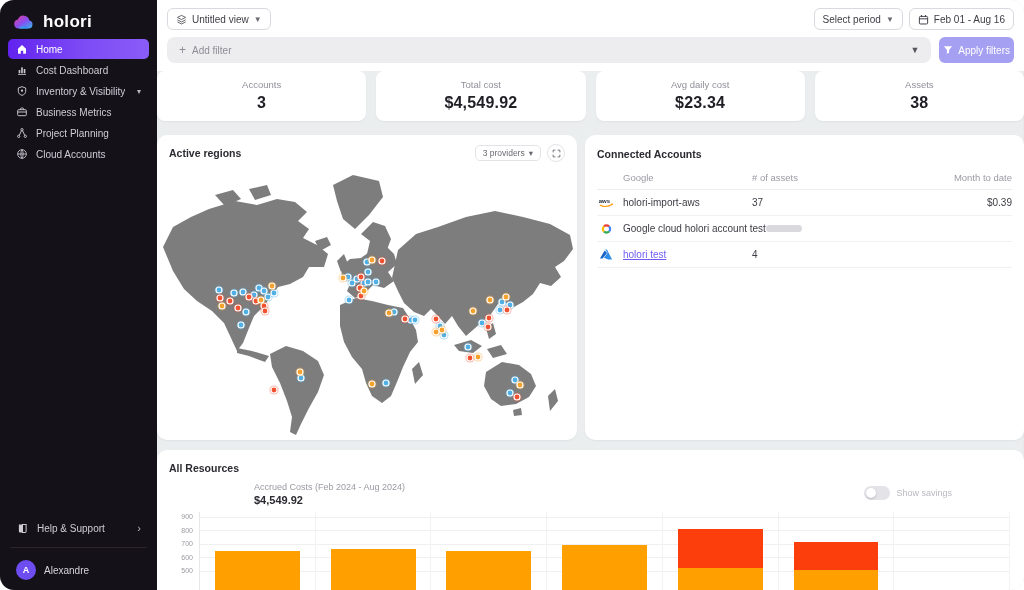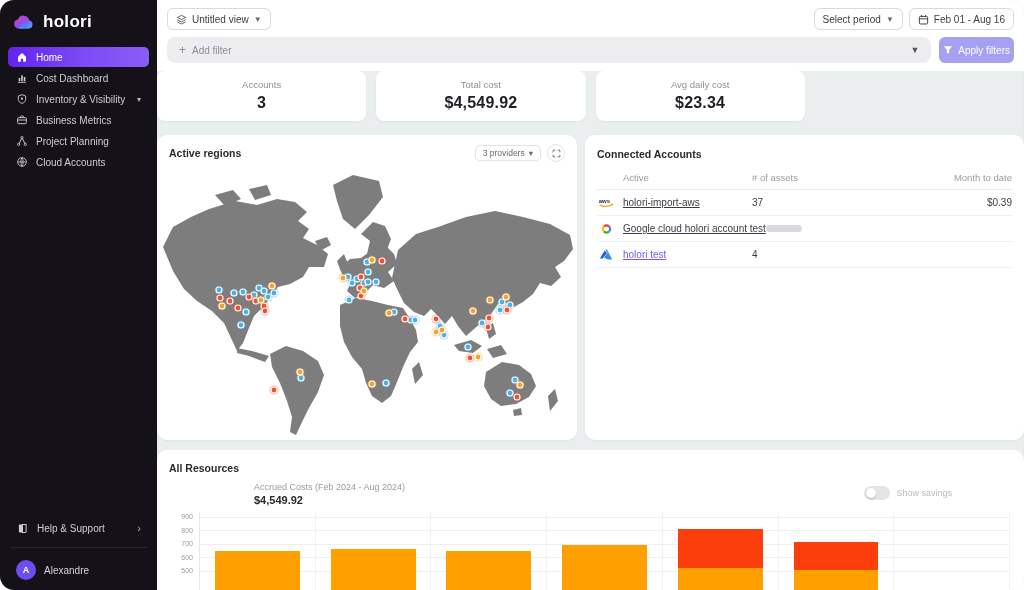--- a/index.html
+++ b/index.html
@@ -1,21 +1,21 @@
 <!DOCTYPE html>
 <html><head>
 <meta charset="utf-8">
 <style>
   * { margin:0; padding:0; box-sizing:border-box; }
   html,body { width:1024px; height:590px; background:#fff; font-family:"Liberation Sans", sans-serif; overflow:hidden; }
   .app { width:1024px; height:590px; border-radius:14px; overflow:hidden; display:flex; background:#ebeeef; box-shadow:0 0 0 1px #e9e9ec inset; }
 
   
   .sidebar { width:157px; min-width:157px; background:#141118; display:flex; flex-direction:column; padding:10px 8px 10px 8px; color:#d6d3dc; }
-  .logo-row { display:flex; align-items:center; gap:7px; padding:2px 4px 15px 4px; }
+  .logo-row { display:flex; align-items:center; gap:7px; padding:2px 4px 7px 4px; }
   .logo-text { color:#fff; font-size:17px; font-weight:700; letter-spacing:.3px; }
   .nav-item { display:flex; align-items:center; gap:8px; height:20px; padding:0 8px; border-radius:5px; font-size:10px; color:#cfccd6; cursor:pointer; margin-bottom:1px; }
   .nav-item .lbl { white-space:nowrap; overflow:hidden; }
   .nav-item.active { background:linear-gradient(90deg,#6223ef,#7e4cf5 55%,#8a5cf7); color:#fff; }
   .nav-item .chev { margin-left:auto; font-size:8px; color:#b9b6c2; }
   .nav-item svg { flex:0 0 auto; }
   .side-spacer { flex:1; }
   .help-row { display:flex; align-items:center; gap:8px; height:22px; padding:0 8px; font-size:10px; color:#cfccd6; cursor:pointer; }
   .help-row .arr { margin-left:auto; font-size:11px; color:#b9b6c2; }
   .side-divider { height:1px; background:#2a2531; margin:8px 2px; }
@@ -57,21 +57,21 @@
   .map-wrap svg { width:100%; height:100%; display:block; }
 
   
   .accounts-panel { height:305px; padding:9px 12px; overflow:hidden; }
   .tbl-head { display:flex; align-items:center; font-size:9.5px; color:#9a9aa3; padding:10px 0 6px 0; border-bottom:1px solid #ececf0; }
   .col-account { flex:1; padding-left:26px; }
   .col-assets { width:150px; }
   .col-mtd { width:110px; text-align:right; }
   .acct-row { display:flex; align-items:center; padding:6px 0; border-bottom:1px solid #f1f1f4; font-size:10px; color:#3c3c44; }
   .acct-name { flex:1; display:flex; align-items:center; gap:8px; }
-  .acct-name .pname { white-space:nowrap;text-decoration:underline; }
+  .acct-name .pname { white-space:nowrap; }
   .acct-link { color:#6d5ef5; text-decoration:underline; cursor:pointer; }
   .skel { width:36px; height:7px; background:#d9d9de; border-radius:4px; display:inline-block; }
 
   
   .resources-panel { margin-top:10px; padding:8px 12px; height:220px; }
   .res-metrics { display:flex; align-items:flex-start; margin-top:6px; }
   .metric { }
   .metric-label { font-size:9px; color:#9a9aa2; margin-bottom:2px; }
   .metric-value { font-size:11px; font-weight:700; color:#2a2a30; }
   .m1 { margin-left:85px; }
@@ -241,20 +241,24 @@
             <div class="stat-label">Accounts</div>
             <div class="stat-value">3</div>
           </div>
           <div class="stat-card">
             <div class="stat-label">Total cost</div>
             <div class="stat-value">$4,549.92</div>
           </div>
           <div class="stat-card">
             <div class="stat-label">Avg daily cost</div>
             <div class="stat-value">$23.34</div>
+          </div>
+          <div class="stat-card">
+            <div class="stat-label">Assets</div>
+            <div class="stat-value">38</div>
           </div>
         </div>
 
       <div class="mid-row">
 
         <section class="panel regions-panel">
           <div class="panel-head">
             <span class="panel-title">Active regions</span>
             <span class="regions-controls">
               <button class="mini-btn">
@@ -430,21 +434,21 @@
                   <circle cx="215" cy="229" r="4.6" fill="#F5A12B" opacity="0.4"></circle>
                   <circle cx="215" cy="229" r="3" fill="#F5A12B" stroke="#fff" stroke-width="1.2"></circle>
                 </g>
             </svg>
           </div>
         </section>
 
         <section class="panel accounts-panel">
           <span class="panel-title">Connected Accounts</span>
           <div class="tbl-head">
-            <span class="col-account">Active</span>
+            <span class="col-account">Google</span>
             <span class="col-assets"># of assets</span>
             <span class="col-mtd">Month to date</span>
           </div>
           <div id="accounts-rows">
               <div class="acct-row">
                 <span class="acct-name">
                   <span style="display:flex;width:18px;justify-content:center">
                     <svg width="17" height="13" viewBox="0 0 24 16">
                       <text x="1" y="8.5" font-size="8.5" font-weight="700" fill="#252f3e" font-family="Liberation Sans, sans-serif">aws</text>
                       <path d="M2.5 11.5 Q 11 16 20.5 10.5" stroke="#FF9900" fill="none" stroke-width="1.5"></path>

